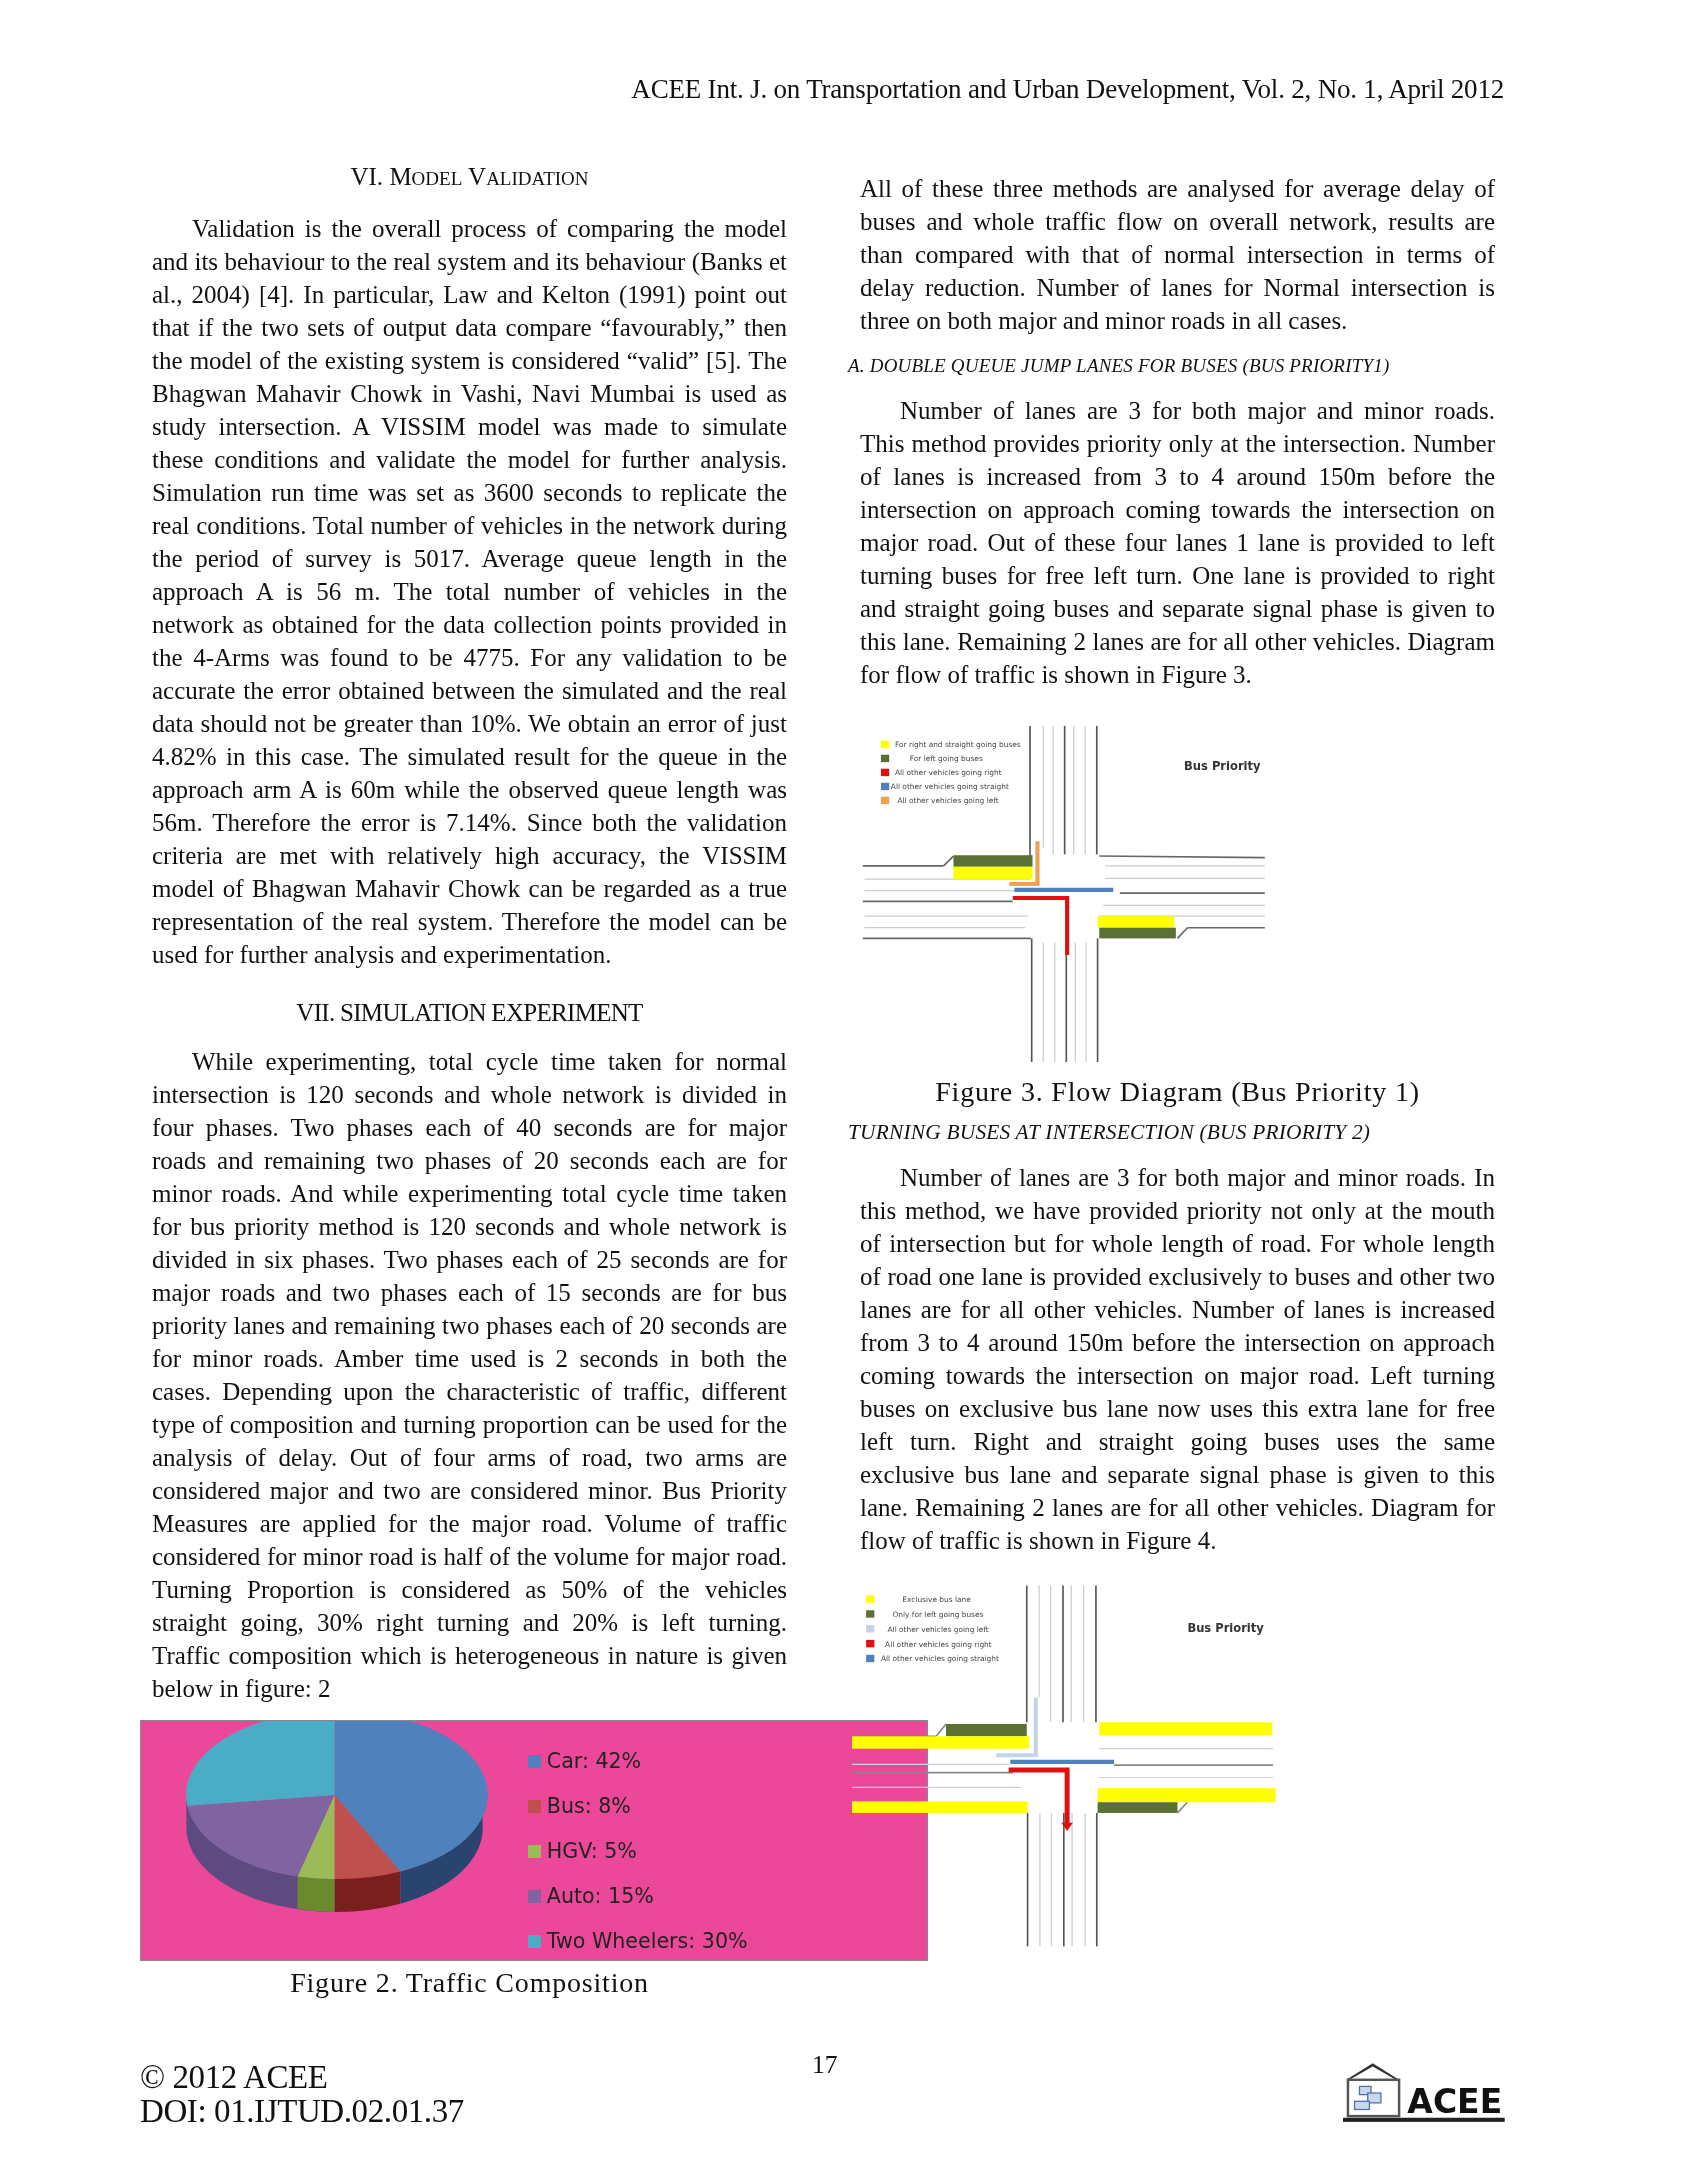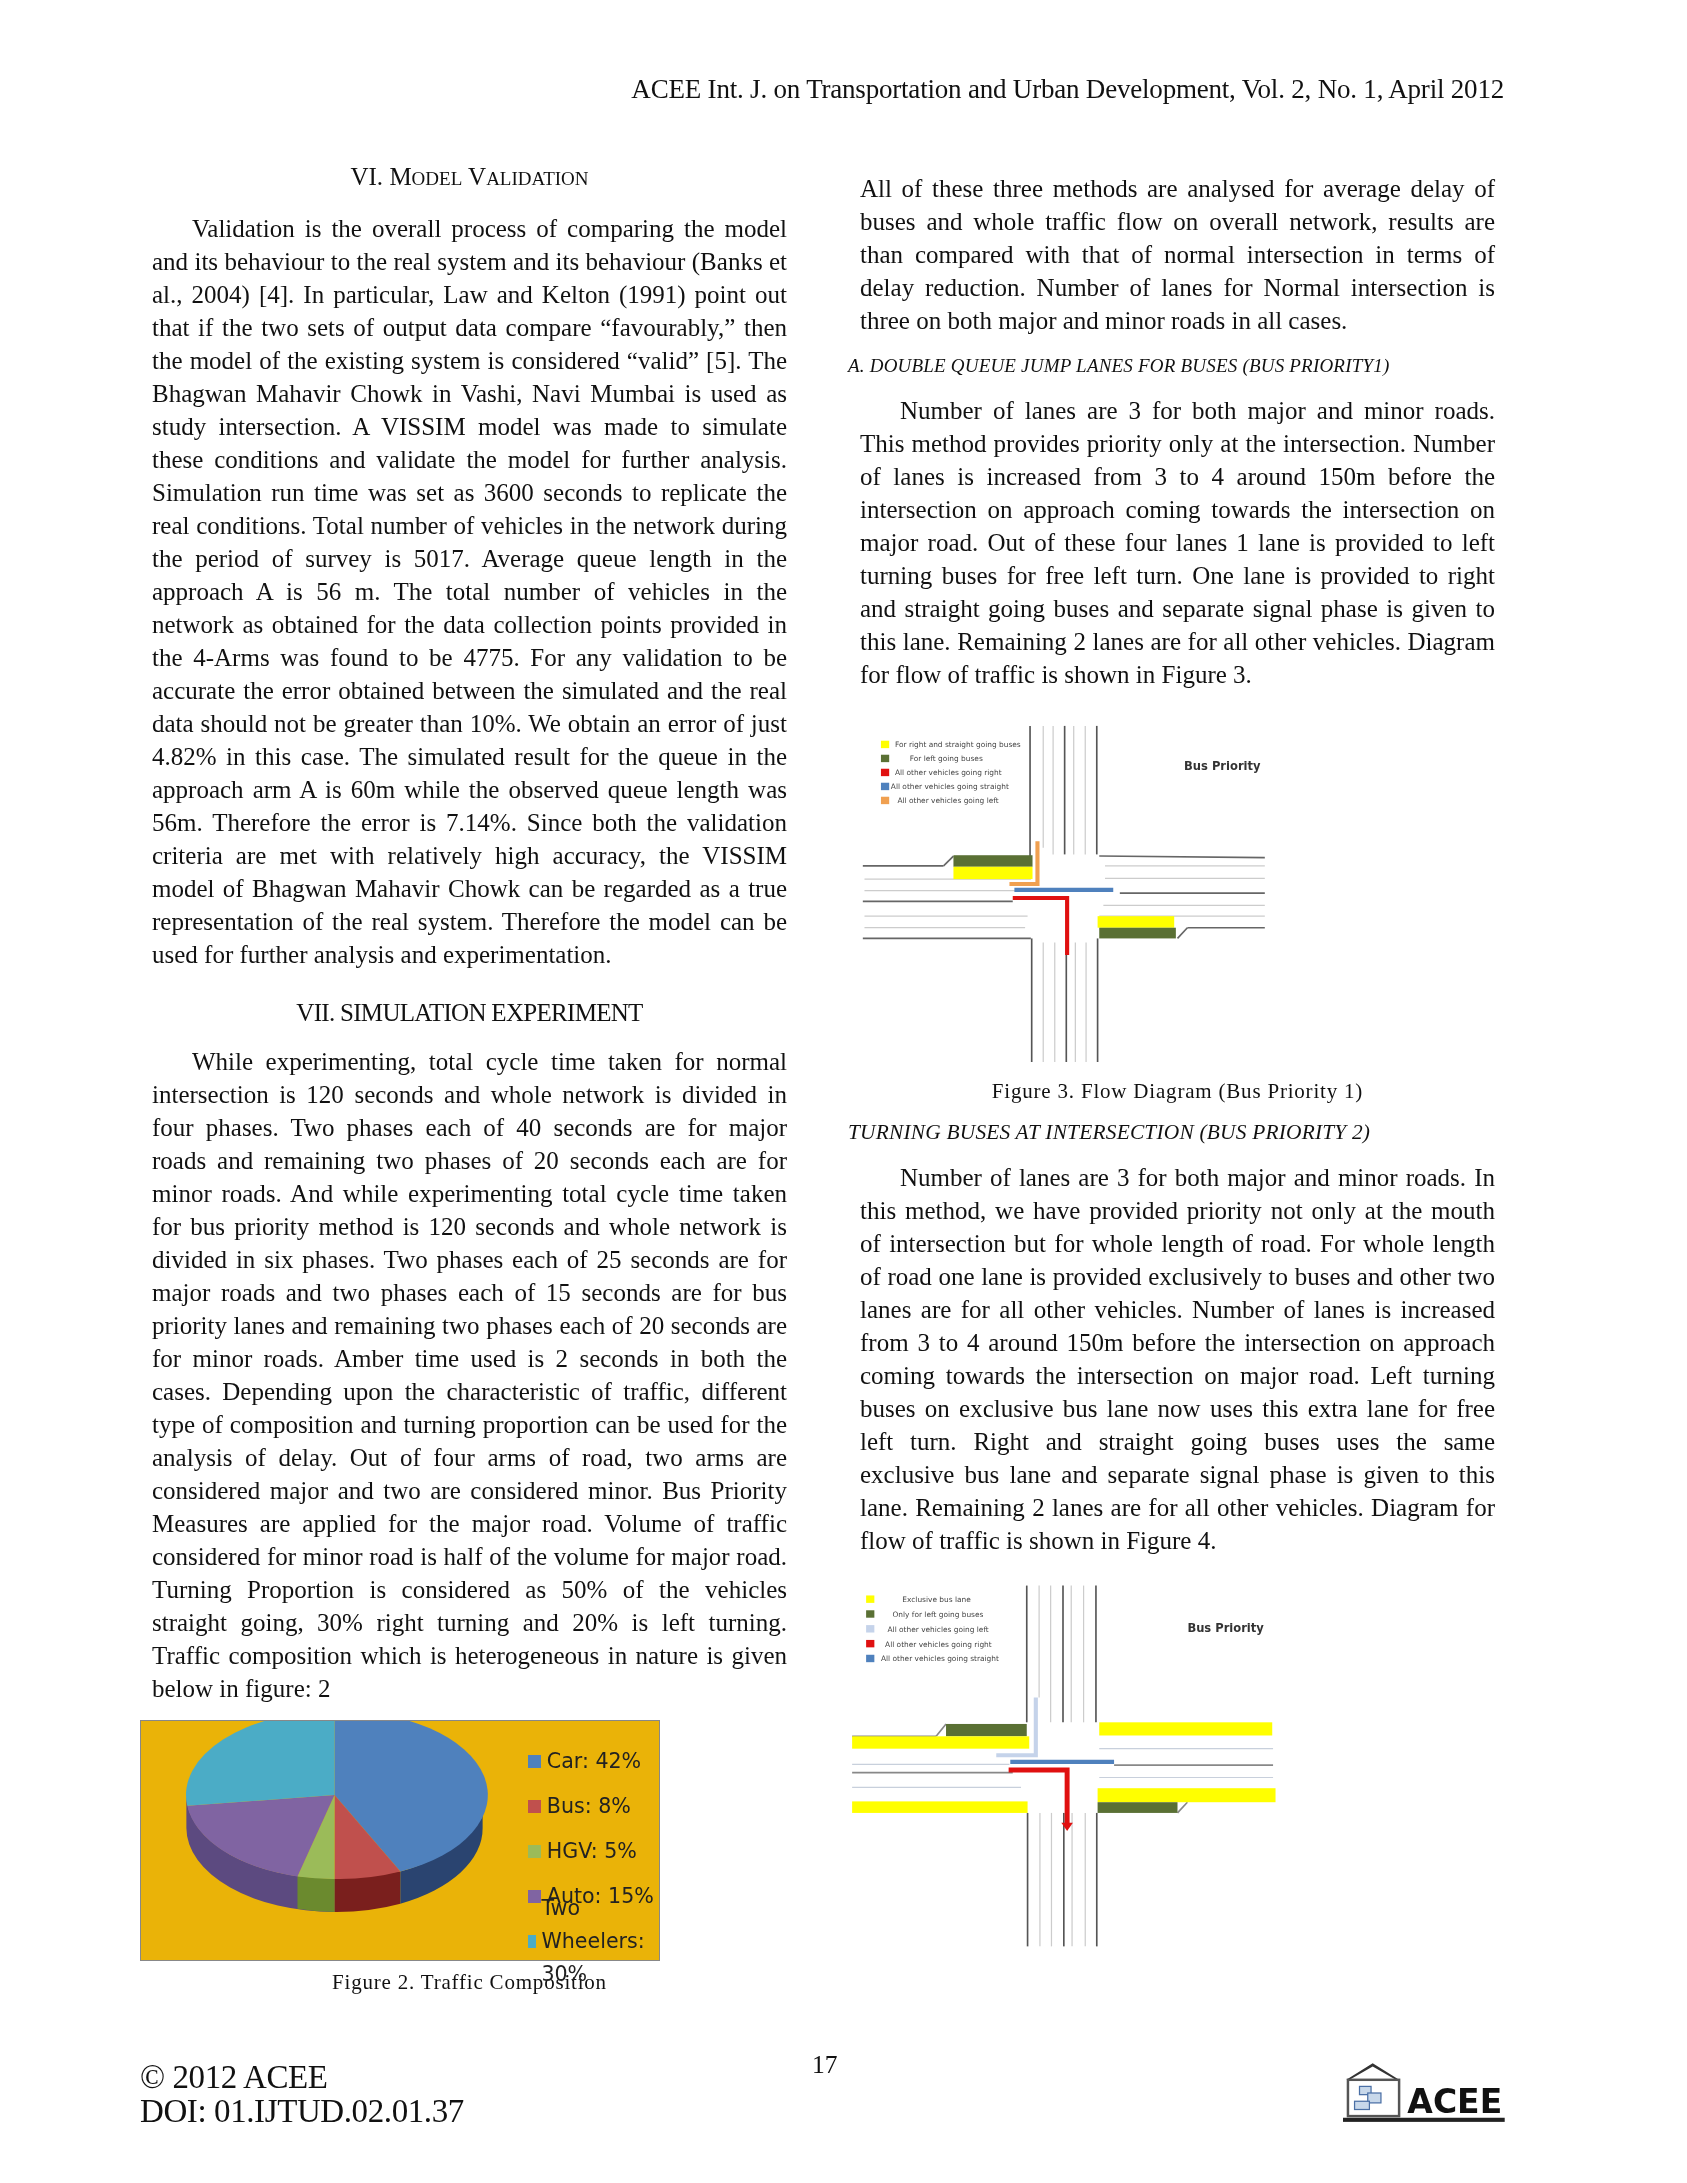--- a/index.html
+++ b/index.html
@@ -9,22 +9,22 @@
   .col { position: absolute; top: 160px; width: 659px; font-size: 25px; line-height: 33px; }
   .col-left { left: 140px; }
   .col-right { left: 848px; }
   .col p { margin: 12px; text-align: justify; }
   .indent { text-indent: 40px; }
   .sec-head { text-align: center; font-size: 25px; margin: 0 0 16.5px 0; }
   .sc-big { font-size: 25px; }
   .sc-small { font-size: 19px; }
   .sub-head { font-style: italic; font-size: 25px; margin: 11.5px 0 8.2px 0; line-height: 33px; }
   .figure { position: relative; margin: 0; }
-  .caption { text-align: center; font-size: 21px; letter-spacing: 0.8px; margin-top: 5px; }
-  .pie-frame { width: 520px; height: 241px; border: 1.6px solid #888; box-sizing: border-box; position: relative; background: #eab308; }
+  .caption { text-align: center; font-size: 28px; letter-spacing: 0.8px; margin-top: 5px; }
+  .pie-frame { width: 788px; height: 241px; border: 1.6px solid #888; box-sizing: border-box; position: relative; background: #ec4899; }
   .legend { position: absolute; left: 387px; top: 18px; font-family: "DejaVu Sans", sans-serif; font-size: 20.6px; color: #222; }
   .legend-item { display: flex; align-items: center; height: 45px; }
   .legend-swatch { width: 13px; height: 13px; margin-right: 5.8px; }
   .diagram { position: relative; }
   .footer-left { position: absolute; left: 140px; top: 2060px; font-size: 33px; line-height: 34px; letter-spacing: -0.4px; }
   .page-num { position: absolute; left: 812px; top: 2050px; font-size: 25.5px; }
   .logo { position: absolute; left: 1343px; top: 2060px; }
 </style>
 </head>
 <body>

